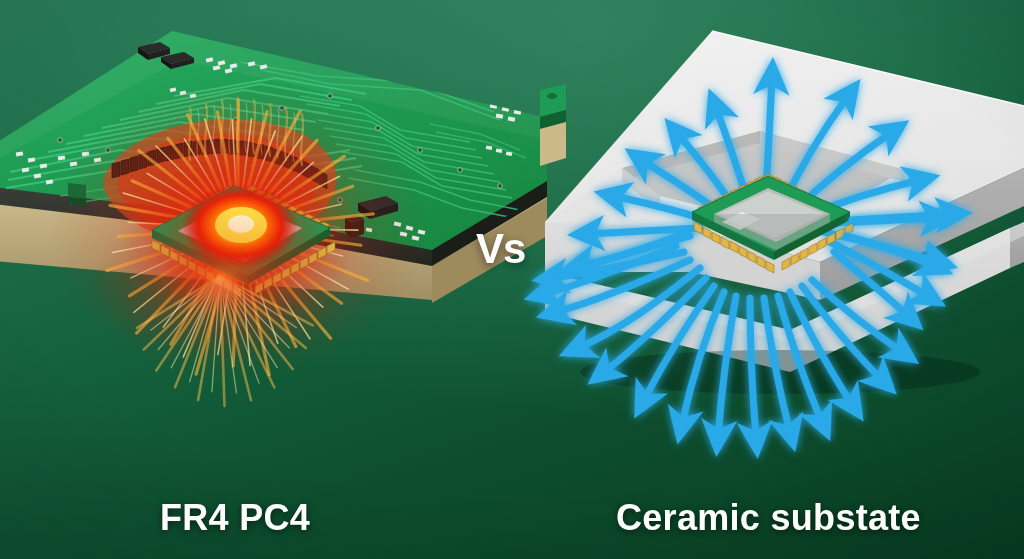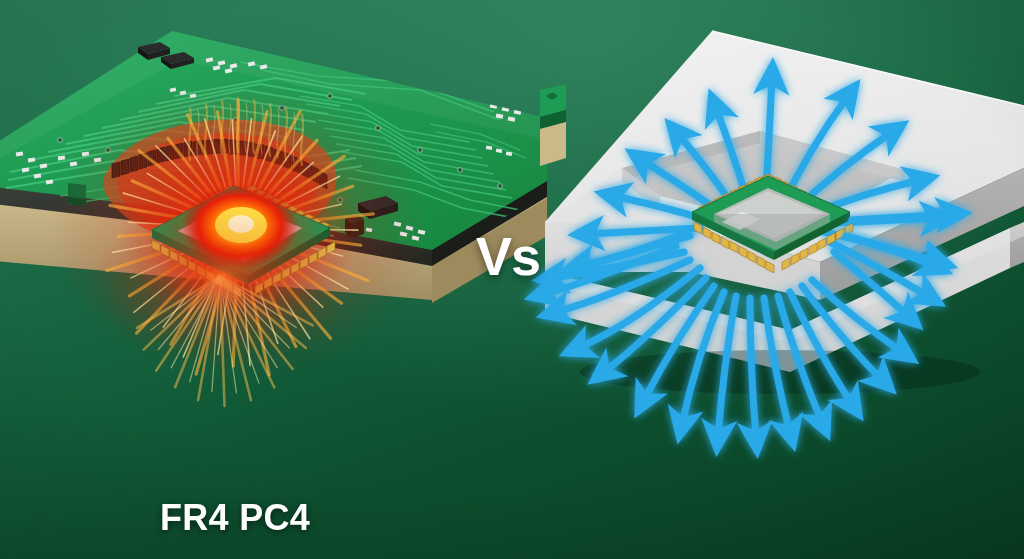--- a/index.html
+++ b/index.html
@@ -39,21 +39,21 @@
     white-space:nowrap;
   }
   #capLeft  { left:160px; top:497px; }
   #capRight { left:616px; top:497px; }
 
   #vsLabel {
     position:absolute;
     left:476px; top:225px;
     color:#ffffff;
     font-weight:bold;
-    font-size:54px;
+    font-size:42px;
     letter-spacing:-1px;
     text-shadow:0 3px 9px rgba(0,0,0,.45);
   }
 </style>
 </head>
 <body>
 
 <div id="stage">
 
   <div id="bg"></div>
@@ -645,14 +645,15 @@
         <ellipse cx="552" cy="96" rx="5" ry="3" fill="#12703a"></ellipse>
       </g>
 
     </g>
   </svg>
 
   <div id="bgVignette"></div>
 
   <div id="vsLabel" class="vs">Vs</div>
   <div id="capLeft" class="caption">FR4 PC4</div>
+  <div id="capRight" class="caption">Ceramic substate</div>
 
 </div>
 
 </body></html>

